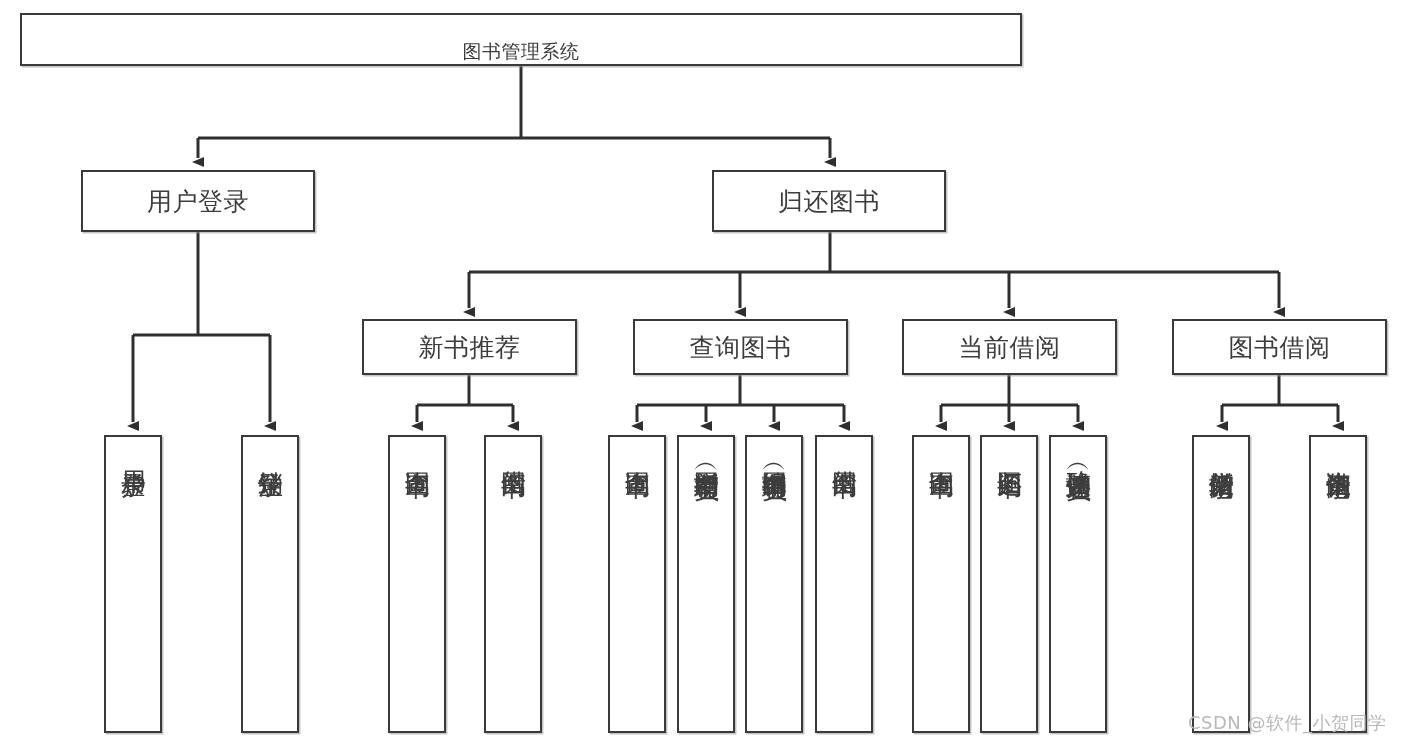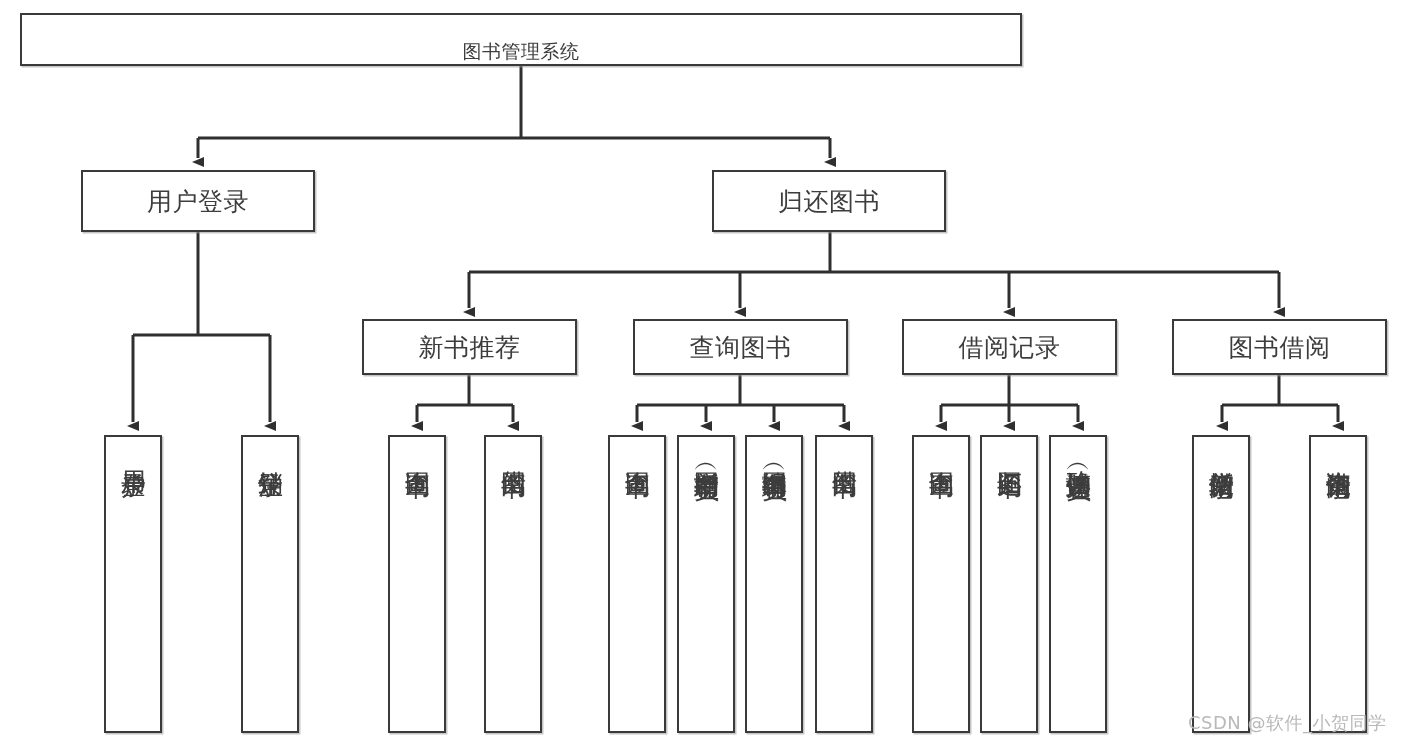--- a/index.html
+++ b/index.html
@@ -141,21 +141,21 @@
     <span class="label">归还图书</span>
   </div>
 
   <div class="node horiz" style="left:362px; top:319px; width:215px; height:56px;">
     <span class="label">新书推荐</span>
   </div>
   <div class="node horiz" style="left:633px; top:319px; width:215px; height:56px;">
     <span class="label">查询图书</span>
   </div>
   <div class="node horiz" style="left:902px; top:319px; width:215px; height:56px;">
-    <span class="label">借阅记录</span>
+    <span class="label">当前借阅</span>
   </div>
   <div class="node horiz" style="left:1172px; top:319px; width:215px; height:56px;">
     <span class="label">图书借阅</span>
   </div>
 
   <div class="node leaf" style="left:104px; top:435px; width:58px; height:298px;">
     <span class="label">用户登录</span>
   </div>
   <div class="node leaf" style="left:241px; top:435px; width:58px; height:298px;">
     <span class="label">注销登录</span>

